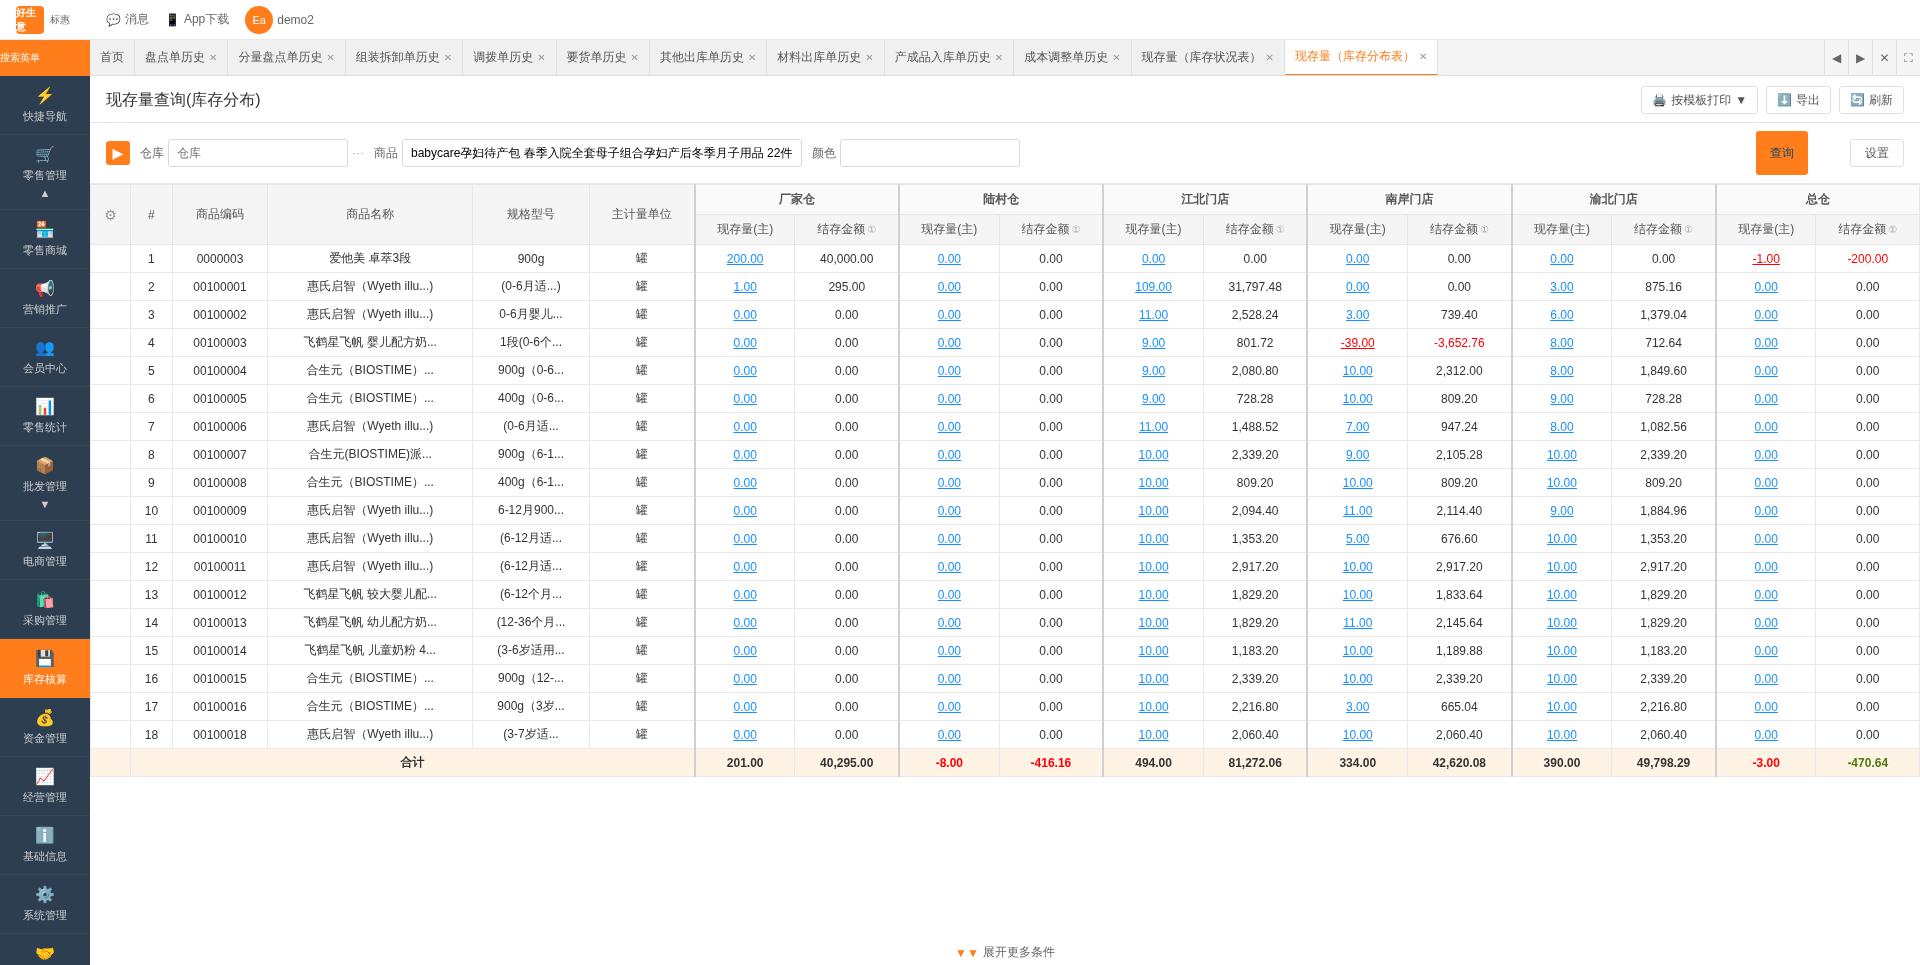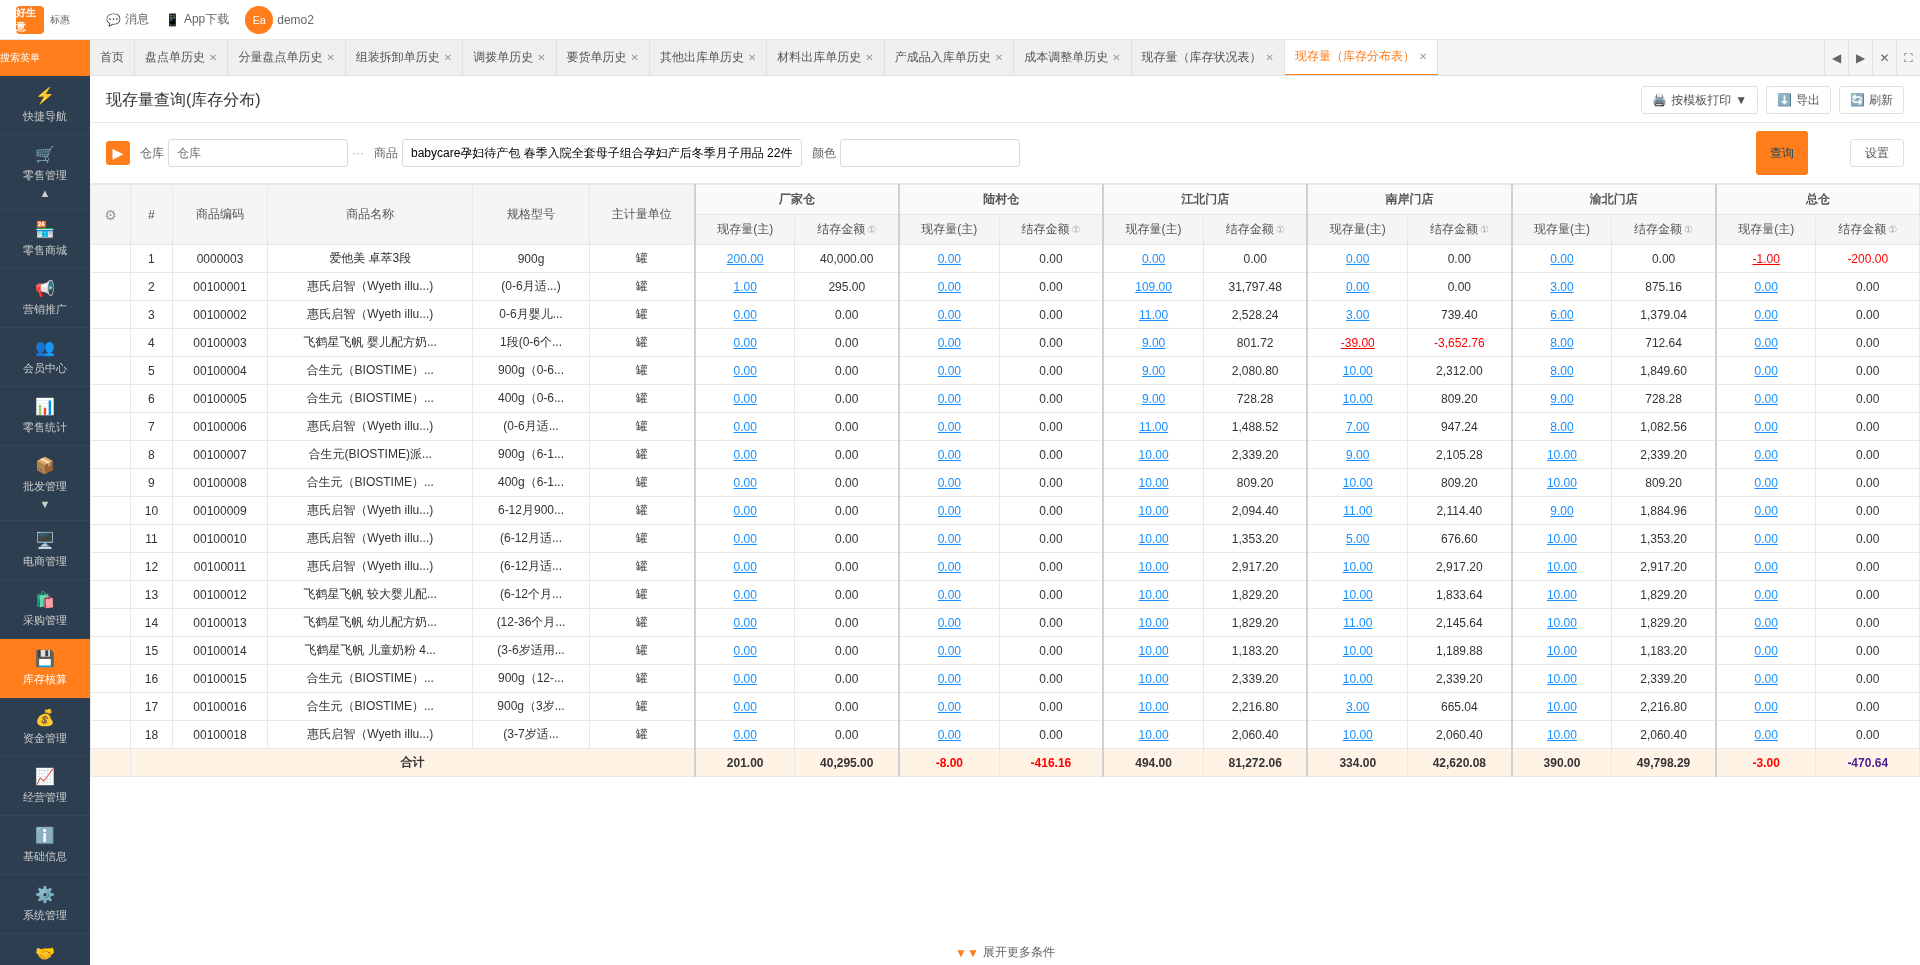--- a/index.html
+++ b/index.html
@@ -879,18 +879,18 @@
             <td>40,295.00</td>
             <td class="col-group-start" style="color: rgb(255, 0, 0);">-8.00</td>
             <td style="color: rgb(255, 0, 0);">-416.16</td>
             <td class="col-group-start">494.00</td>
             <td>81,272.06</td>
             <td class="col-group-start">334.00</td>
             <td>42,620.08</td>
             <td class="col-group-start">390.00</td>
             <td>49,798.29</td>
             <td class="col-group-start" style="color: rgb(255, 0, 0);">-3.00</td>
-            <td style="color: #4c1d95;">-470.64</td>
+            <td style="color: #4d7c0f;">-470.64</td>
           </tr>
         </tbody>
     </table>
   </div>
 </div>
 
 </body></html>

